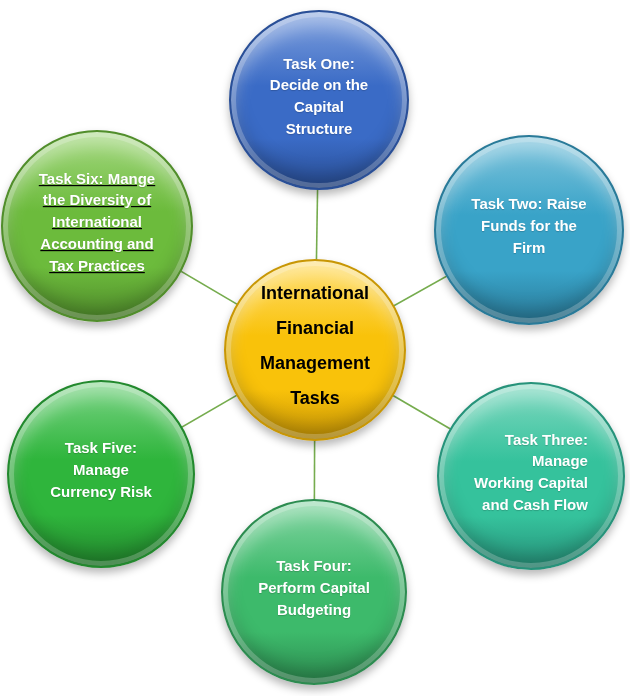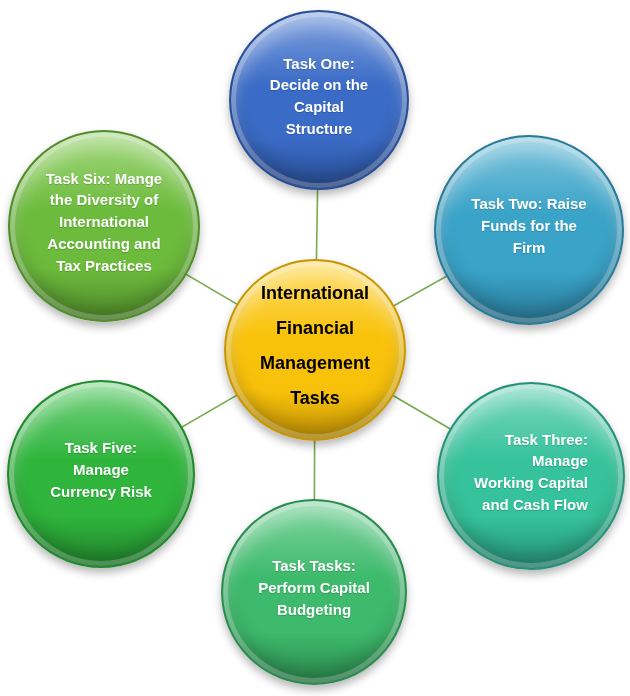--- a/index.html
+++ b/index.html
@@ -49,21 +49,21 @@
     top: -4px;
     text-shadow: 0 1px 1px rgba(0,0,0,.18);
   }
   .n-center { left: 224px; top: 259px; width: 182px; height: 182px; }
   .n-center .label { font-size: 18px; line-height: 1.95; color: #000; text-shadow: none; }
   .n-one    { left: 229px; top:  10px; width: 180px; height: 180px; }
   .n-two    { left: 434px; top: 135px; width: 190px; height: 190px; }
   .n-three  { left: 437px; top: 382px; width: 188px; height: 188px; text-align: right; }
   .n-four   { left: 221px; top: 499px; width: 186px; height: 186px; }
   .n-five   { left:   7px; top: 380px; width: 188px; height: 188px; }
-  .n-six    { left:   8px; top: 130px; width: 192px; height: 192px; }
+  .n-six    { left:   1px; top: 130px; width: 192px; height: 192px; text-decoration: underline; }
 </style>
 </head>
 <body>
 
 <div class="canvas">
 
   <svg class="connectors" viewBox="0 0 630 696" xmlns="http://www.w3.org/2000/svg" aria-hidden="true">
     <line x1="315" y1="350" x2="319" y2="100" stroke-width="1.6" stroke="#76AC4E"></line>
     <line x1="315" y1="350" x2="529" y2="230" stroke-width="1.6" stroke="#76AC4E"></line>
     <line x1="315" y1="350" x2="531" y2="476" stroke-width="1.6" stroke="#76AC4E"></line>
@@ -86,21 +86,21 @@
   </div>
 
   <div class="node n-three" style="background: linear-gradient(rgb(128, 216, 192) 0%, rgb(53, 194, 156) 42%, rgb(53, 194, 156) 72%, rgb(39, 146, 122) 100%); border-color: rgb(39, 146, 122);">
     <span class="label" style="color: rgb(255, 255, 255);">Task Three:
 Manage
 Working Capital
 and Cash Flow</span>
   </div>
 
   <div class="node n-four" style="background: linear-gradient(rgb(131, 213, 162) 0%, rgb(61, 186, 107) 42%, rgb(61, 186, 107) 72%, rgb(45, 139, 80) 100%); border-color: rgb(45, 139, 80);">
-    <span class="label" style="color: rgb(255, 255, 255);">Task Tasks:
+    <span class="label" style="color: rgb(255, 255, 255);">Task Four:
 Perform Capital
 Budgeting</span>
   </div>
 
   <div class="node n-five" style="background: linear-gradient(rgb(121, 211, 132) 0%, rgb(47, 181, 60) 42%, rgb(47, 181, 60) 72%, rgb(35, 136, 46) 100%); border-color: rgb(35, 136, 46); justify-content: center;">
     <span class="label" style="color: rgb(255, 255, 255);">Task Five:
 Manage
 Currency Risk</span>
   </div>
 

